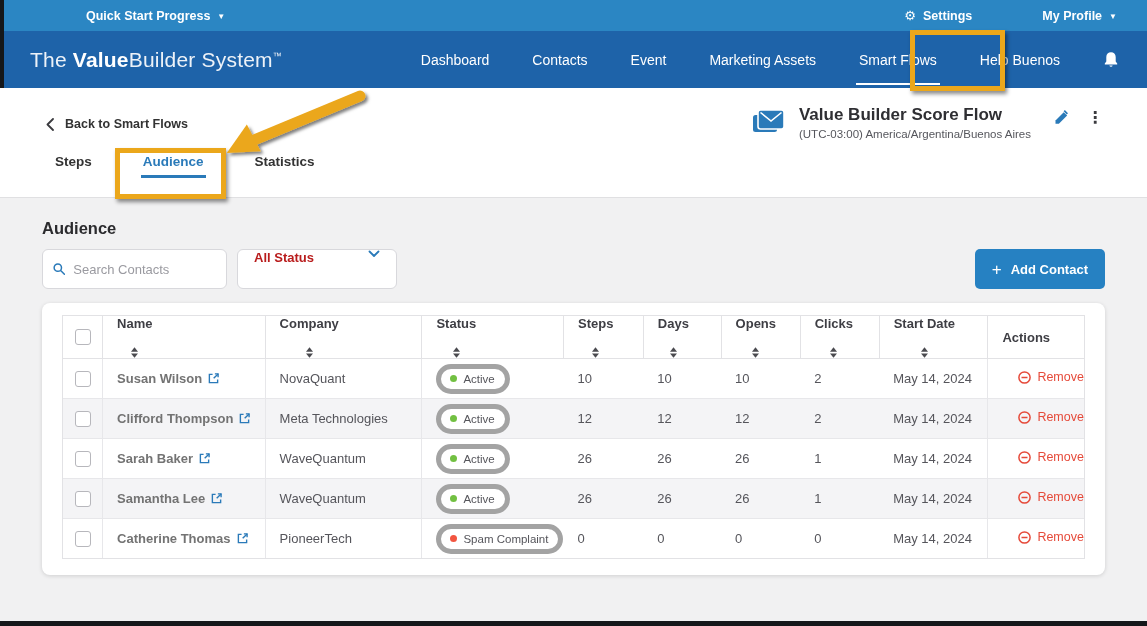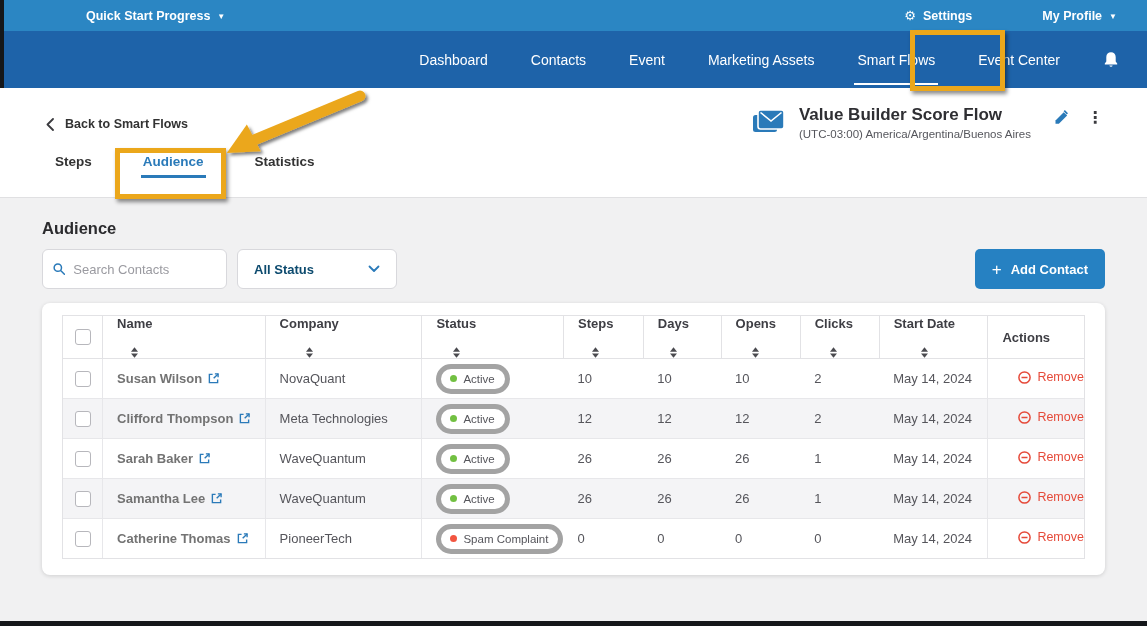--- a/index.html
+++ b/index.html
@@ -56,22 +56,22 @@
     width:185px; height:40px; background:#fff; border:1px solid #d8d8dc; border-radius:6px;
     display:flex; align-items:center; padding:0 10px; gap:8px;
   }
   .search-box input {
     border:none; outline:none; width:100%; font-size:13px; color:#333;
     font-family:"Liberation Sans","DejaVu Sans",sans-serif; background:transparent;
   }
   .search-box input::placeholder { color:#9a9aa0; }
   .status-select {
     width:160px; height:40px; background:#fff; border:1px solid #d8d8dc; border-radius:6px;
-    display:flex; align-items:center; justify-content:space-between; padding:0 16px; margin-left:10px;
-    font-size:13px; font-weight:700; color:#0c4a6e; cursor:pointer;
+    display:flex; align-items:flex-start; justify-content:space-between; padding:0 16px; margin-left:10px;
+    font-size:13px; font-weight:700; color:#b91c1c; cursor:pointer;
   }
   .add-btn {
     margin-left:auto; height:40px; padding:0 17px; background:#2681c2; border:none; border-radius:5px;
     color:#fff; font-size:13px; font-weight:700; display:flex; align-items:center; gap:9px; cursor:pointer;
     font-family:"Liberation Sans","DejaVu Sans",sans-serif;
   }
   .add-btn .plus { font-size:17px; font-weight:400; line-height:1; }
   
   .card {
     margin-top:14px; background:#fff; border-radius:8px; padding:12px 20px 16px;
@@ -136,27 +136,28 @@
       <span>Settings</span>
     </div>
     <div class="tb-item">
       <span>My Profile</span>
       <span class="caret">▼</span>
     </div>
   </div>
 </div>
 
 <div class="navbar">
+  <div class="logo"><span>The </span><b>Value</b><span>Builder</span><span> System</span><sup>™</sup></div>
   <div class="nav-menu">
     <span class="nav-item">Dashboard</span>
     <span class="nav-item">Contacts</span>
     <span class="nav-item">Event</span>
     <span class="nav-item">Marketing Assets</span>
     <span class="nav-item active">Smart Flows</span>
-    <span class="nav-item">Event Center</span>
+    <span class="nav-item">Help Buenos</span>
     <span>
       <svg class="bell-svg" width="16" height="18" viewBox="0 0 16 18">
         <path d="M8 1.2c-2.7 0-4.7 2-4.7 4.7v4.6L1.8 12.6v.8h12.4v-.8l-1.5-2.1V5.9c0-2.7-2-4.7-4.7-4.7z" fill="#fff"></path>
         <path d="M6.3 14.5a1.8 1.8 0 0 0 3.4 0z" fill="#fff"></path>
       </svg>
     </span>
   </div>
 </div>
 
 <div class="page-header">

